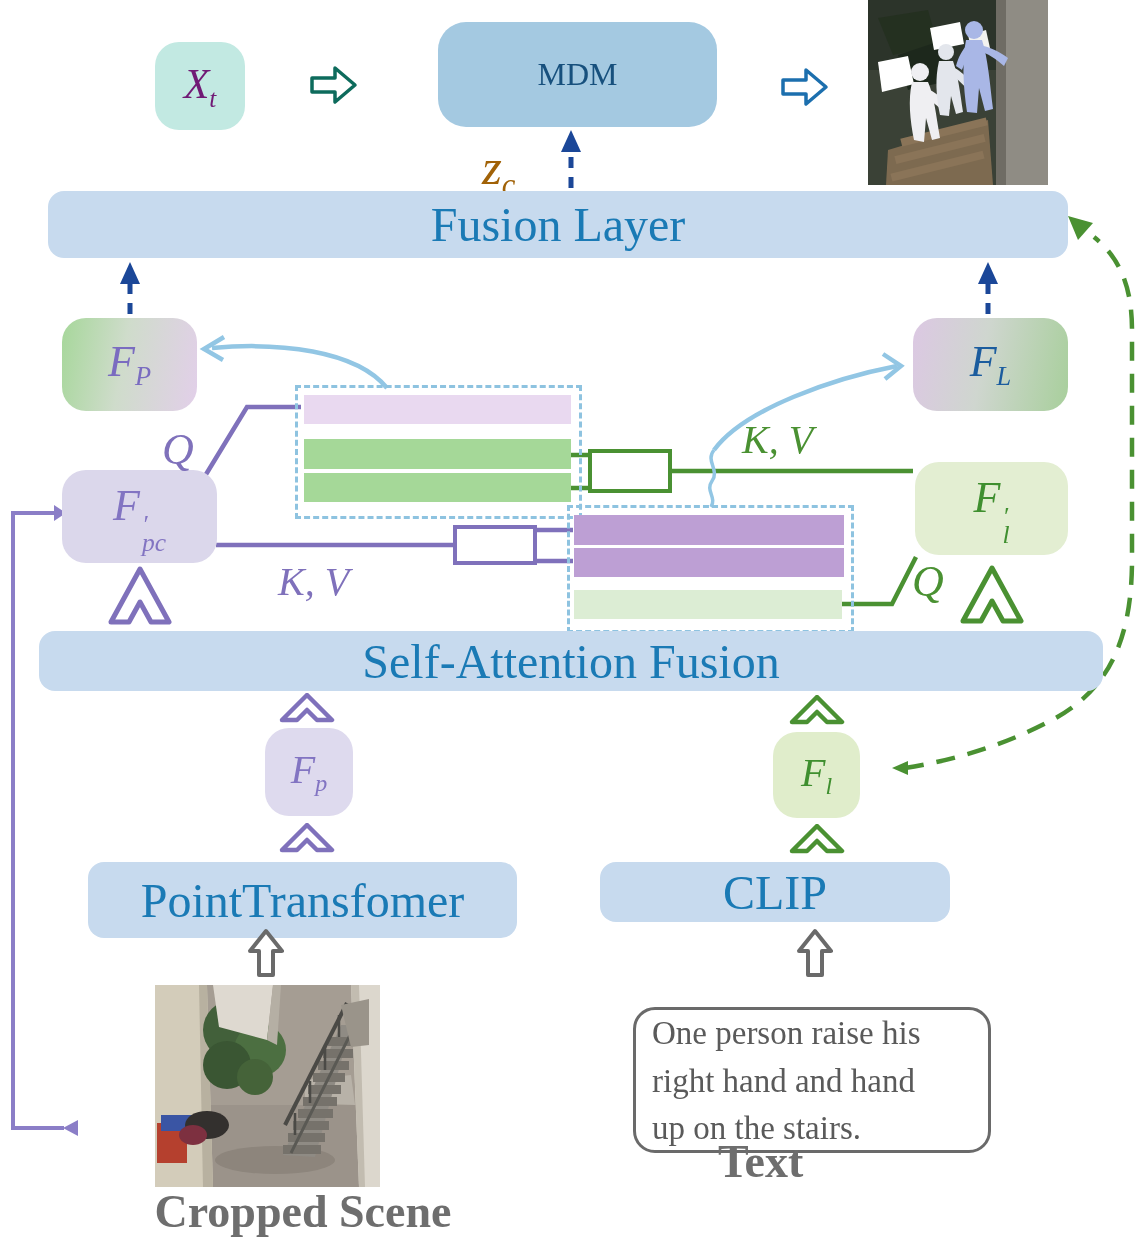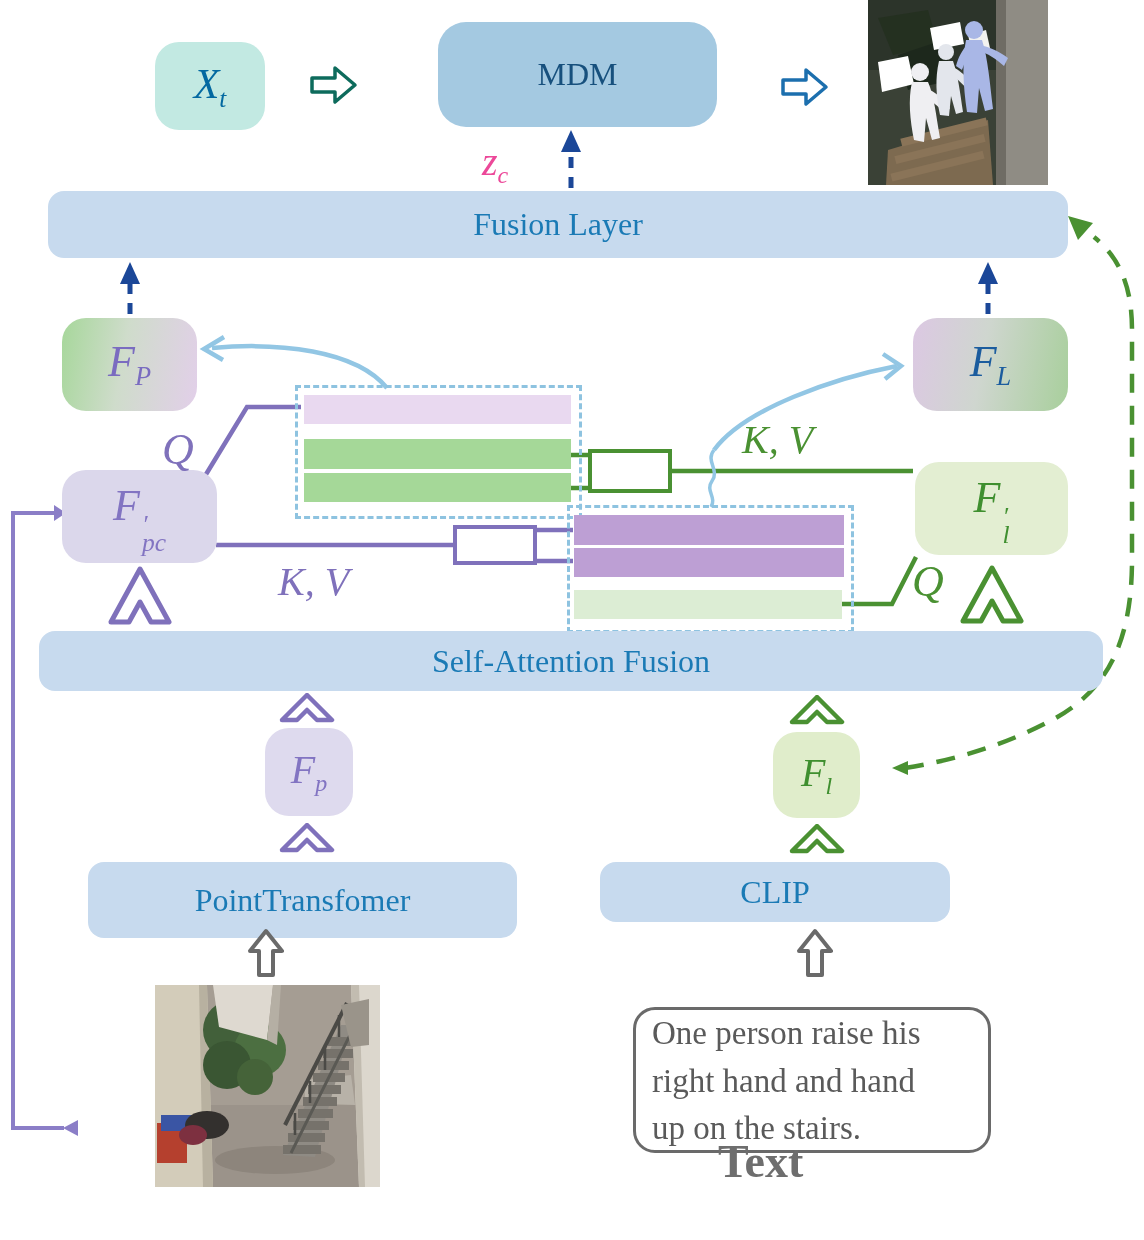--- a/index.html
+++ b/index.html
@@ -1,21 +1,21 @@
 <!DOCTYPE html>
 <html><head>
 <meta charset="utf-8">
 <style>
   html,body{margin:0;padding:0;background:#ffffff;}
   #canvas{position:relative;width:1144px;height:1240px;background:#ffffff;overflow:hidden;
           font-family:"Liberation Serif", serif;}
   .abs{position:absolute;}
   .node{display:flex;align-items:center;justify-content:center;z-index:20;}
   .round{border-radius:24px;}
-  .layerbar{background:#c7daee;border-radius:16px;color:#1a7ab5;font-size:32px;
+  .layerbar{background:#c7daee;border-radius:16px;color:#1a7ab5;font-size:48px;
             display:flex;align-items:center;justify-content:center;z-index:20;}
   .math{font-style:italic;}
   sub.ms{font-size:0.60em;vertical-align:-0.35em;letter-spacing:0;}
   .ps{display:inline-flex;flex-direction:column;align-items:flex-start;font-size:0.58em;
       line-height:0.72;vertical-align:-0.50em;margin-left:2px;}
   .dashedbox{border:3.5px dashed #8ec3e0;z-index:12;}
   .bar{position:absolute;z-index:14;}
   .caption{font-weight:bold;color:#6e6e6e;font-size:46px;z-index:20;}
   .edgelabel{font-style:italic;z-index:25;font-size:40px;}
   svg{display:block;}
@@ -84,21 +84,21 @@
     <g>
       <line x1="130" y1="314" x2="130" y2="282" stroke="#1b4798" stroke-width="5" stroke-dasharray="11 9"></line>
       <polygon points="130,262 120,284 140,284" fill="#1b4798"></polygon>
     </g>
     <g>
       <line x1="988" y1="314" x2="988" y2="282" stroke="#1b4798" stroke-width="5" stroke-dasharray="11 9"></line>
       <polygon points="988,262 978,284 998,284" fill="#1b4798"></polygon>
     </g>
   </svg>
 
-  <div class="abs node round math" style="left:155px;top:42px;width:110px;height:88px;background:#c2e9e2;color:#0369a1;font-size:42px;">
+  <div class="abs node round math" style="left:155px;top:42px;width:90px;height:88px;background:#c2e9e2;color:#701a75;font-size:42px;">
     <span><span>X</span><sub class="ms">t</sub></span>
   </div>
 
   <svg class="abs icon" style="left:310px;top:64px;" width="48" height="42" viewBox="0 0 48 42">
     <path d="M2 14 H25 V4 L45 21 L25 38 V28 H2 Z" fill="#ffffff" stroke="#0d6b5c" stroke-width="3.5" stroke-linejoin="round"></path>
   </svg>
 
   <div class="abs node" style="left:438px;top:22px;width:279px;height:105px;background:#a4c9e1;border-radius:28px;color:#17507d;font-size:32px;">
     <span>MDM</span>
   </div>
@@ -135,21 +135,21 @@
       <path d="M83,66 C92,70 99,77 105,85 L101,91 C94,83 87,77 81,73 Z"></path>
     </g>
     <g fill="#a9b7e6">
       <circle cx="106" cy="30" r="9"></circle>
       <path d="M98,40 C94,60 95,85 99,112 L109,113 L111,88 L117,111 L125,109 C122,85 120,58 114,40 Z"></path>
       <path d="M112,45 C122,47 132,52 140,58 L136,66 C128,59 120,53 110,51 Z"></path>
       <path d="M100,44 C94,50 90,58 88,66 L94,70 C97,62 100,54 104,50 Z"></path>
     </g>
   </svg>
 
-  <div class="abs math" style="left:482px;top:138px;color:#ec4899;font-size:40px;z-index:20;">
+  <div class="abs math" style="left:482px;top:138px;color:#a16207;font-size:51px;z-index:20;">
     <span>z</span><sub class="ms">c</sub>
   </div>
 
   <div class="abs layerbar" style="left:48px;top:191px;width:1020px;height:67px;">
     <span>Fusion Layer</span>
   </div>
 
   <div class="abs node round math" style="left:62px;top:318px;width:135px;height:93px;color:#7a6cc0;font-size:44px;
               background:linear-gradient(100deg,#a6d79a 0%,#cfdccb 45%,#e2cfe9 100%);">
     <span><span>F</span><sub class="ms">P</sub></span>
@@ -285,17 +285,20 @@
     <ellipse cx="52" cy="140" rx="22" ry="14" fill="#33302e"></ellipse>
     <ellipse cx="38" cy="150" rx="14" ry="10" fill="#7d3040"></ellipse>
   </svg>
 
   <div id="promptbox" class="abs" style="left:633px;top:1007px;width:330px;height:134px;">
     <div>One person raise his</div>
     <div>right hand and hand</div>
     <div>up on the stairs.</div>
   </div>
 
+  <div class="abs caption" style="left:125px;top:1185px;width:356px;text-align:center;">
+    <span>Cropped Scene</span>
+  </div>
   <div class="abs caption" style="left:718px;top:1135px;width:200px;">
     <span>Text</span>
   </div>
 
 </div>
 
 </body></html>

